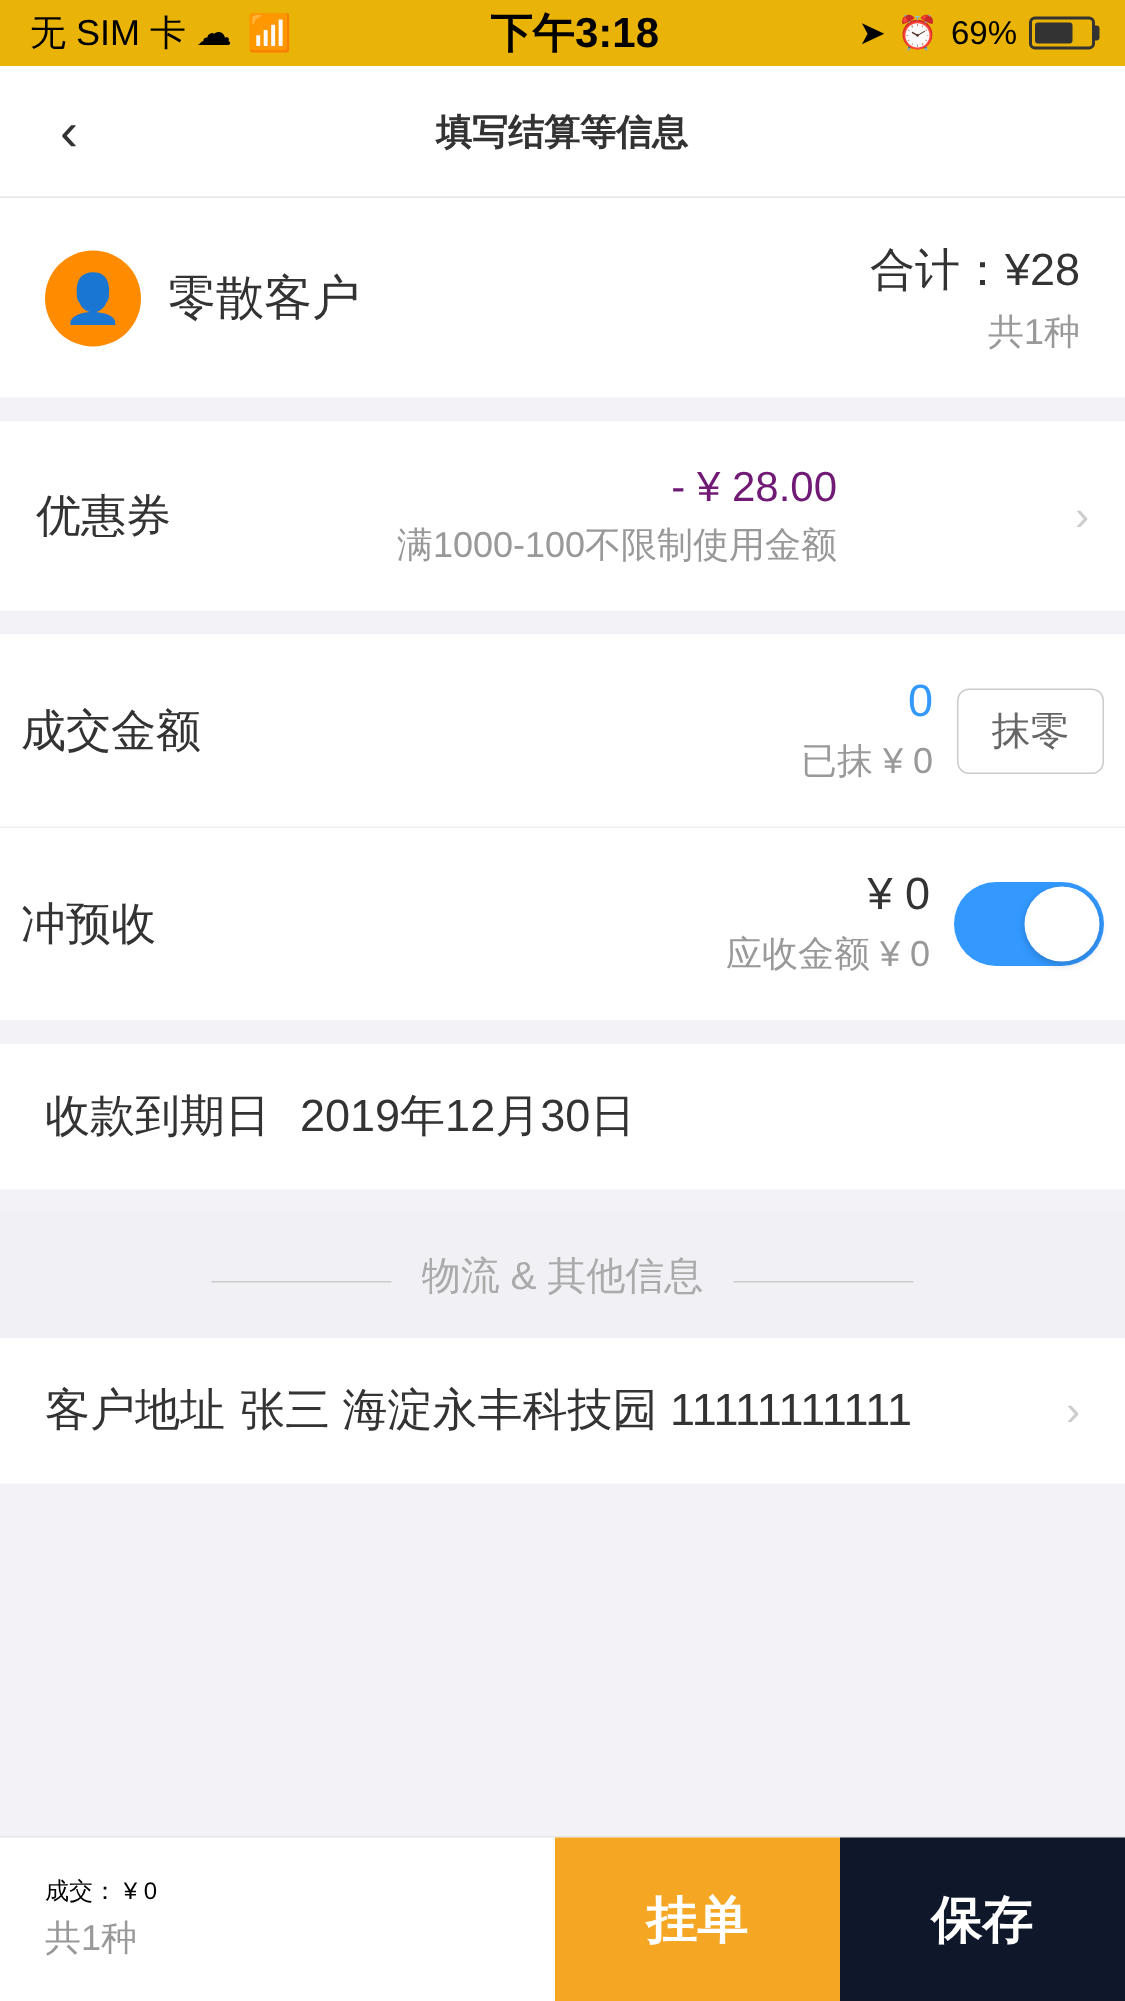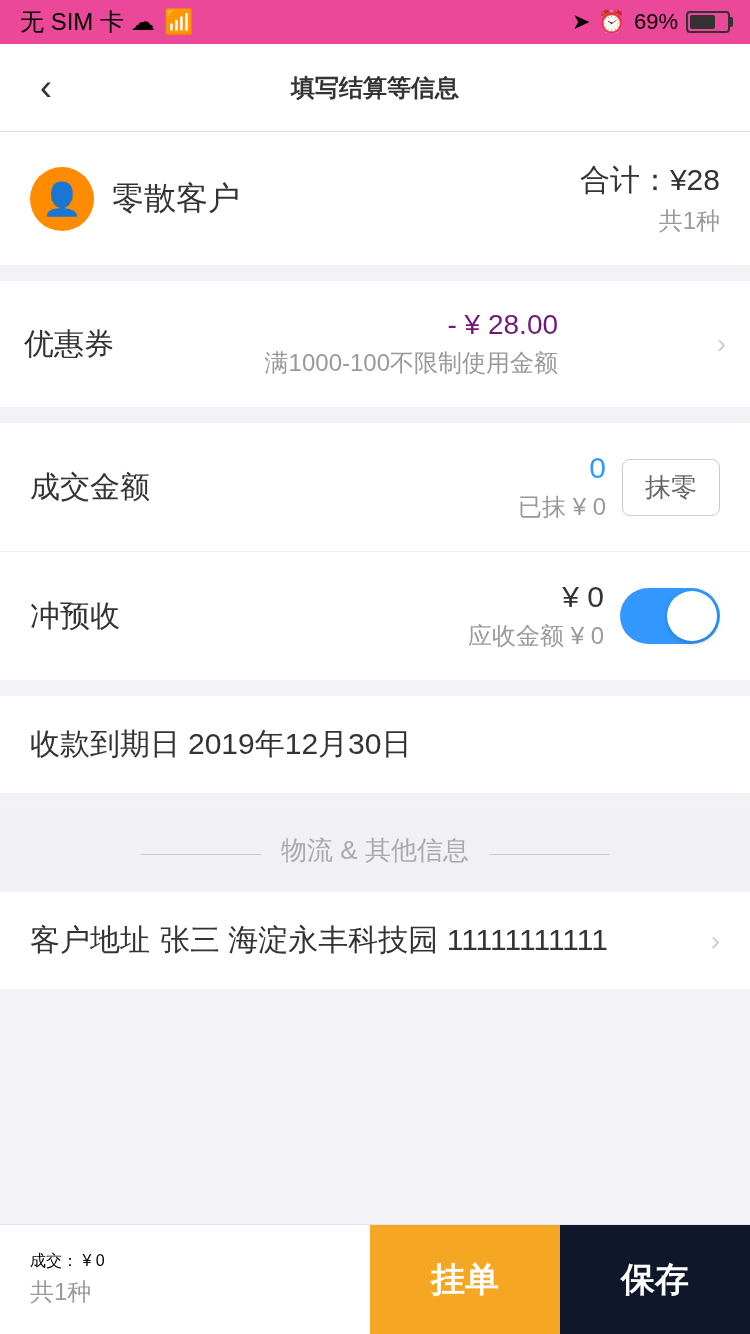--- a/index.html
+++ b/index.html
@@ -10,21 +10,21 @@
       width: 750px;
       min-height: 1334px;
       position: relative;
       overflow-x: hidden;
     }
 
     
     .status-bar {
       width: 100%;
       height: 44px;
-      background: #ec4899;
+      background: #eab308;
       display: flex;
       align-items: center;
       justify-content: space-between;
       padding: 0 20px;
       font-size: 26px;
       font-weight: 500;
     }
     .status-left { display: flex; align-items: center; gap: 10px; font-size: 24px; }
     .status-center { font-size: 28px; font-weight: 600; }
     .status-right { display: flex; align-items: center; gap: 8px; font-size: 22px; }
@@ -92,21 +92,21 @@
       font-size: 32px; color: #fff;
     }
     .customer-name { font-size: 32px; color: #333; font-weight: 500; }
     .customer-right { text-align: right; }
     .total-amount { font-size: 30px; color: #333; font-weight: 500; }
     .total-count { font-size: 24px; color: #999; margin-top: 4px; }
 
     
     .row-item {
       background: #fff;
-      padding: 28px 30px;
+      padding: 28px 14px;
       display: flex;
       align-items: center;
       justify-content: space-between;
       border-bottom: 1px solid #f0f0f0;
       min-height: 90px;
     }
     .row-item:last-child { border-bottom: none; }
     .row-label { font-size: 30px; color: #333; }
     .row-right { display: flex; align-items: center; gap: 16px; }
     .row-value { font-size: 30px; color: #333; text-align: right; }
@@ -149,21 +149,21 @@
       top: 3px; right: 3px;
       box-shadow: 0 2px 6px rgba(0,0,0,0.2);
     }
 
     
     .due-date-row {
       background: #fff;
       padding: 28px 30px;
       display: flex;
       align-items: center;
-      gap: 8px;
+      gap: 20px;
       min-height: 90px;
     }
     .due-date-label { font-size: 30px; color: #333; }
     .due-date-value { font-size: 30px; color: #333; }
 
     
     .logistics-section {
       background: #f0f0f5;
       padding: 24px 30px;
       text-align: center;
@@ -227,20 +227,21 @@
     .btn-save { background: #0f172a; }
   </style>
 </head>
 <body>
 
 <div class="status-bar">
   <div class="status-left">
     <span>无 SIM 卡 ☁</span>
     <span>📶</span>
   </div>
+  <div class="status-center">下午3:18</div>
   <div class="status-right">
     <span>➤</span>
     <span>⏰</span>
     <span>69%</span>
     <div class="battery">
       <div class="battery-fill"></div>
     </div>
   </div>
 </div>
 

